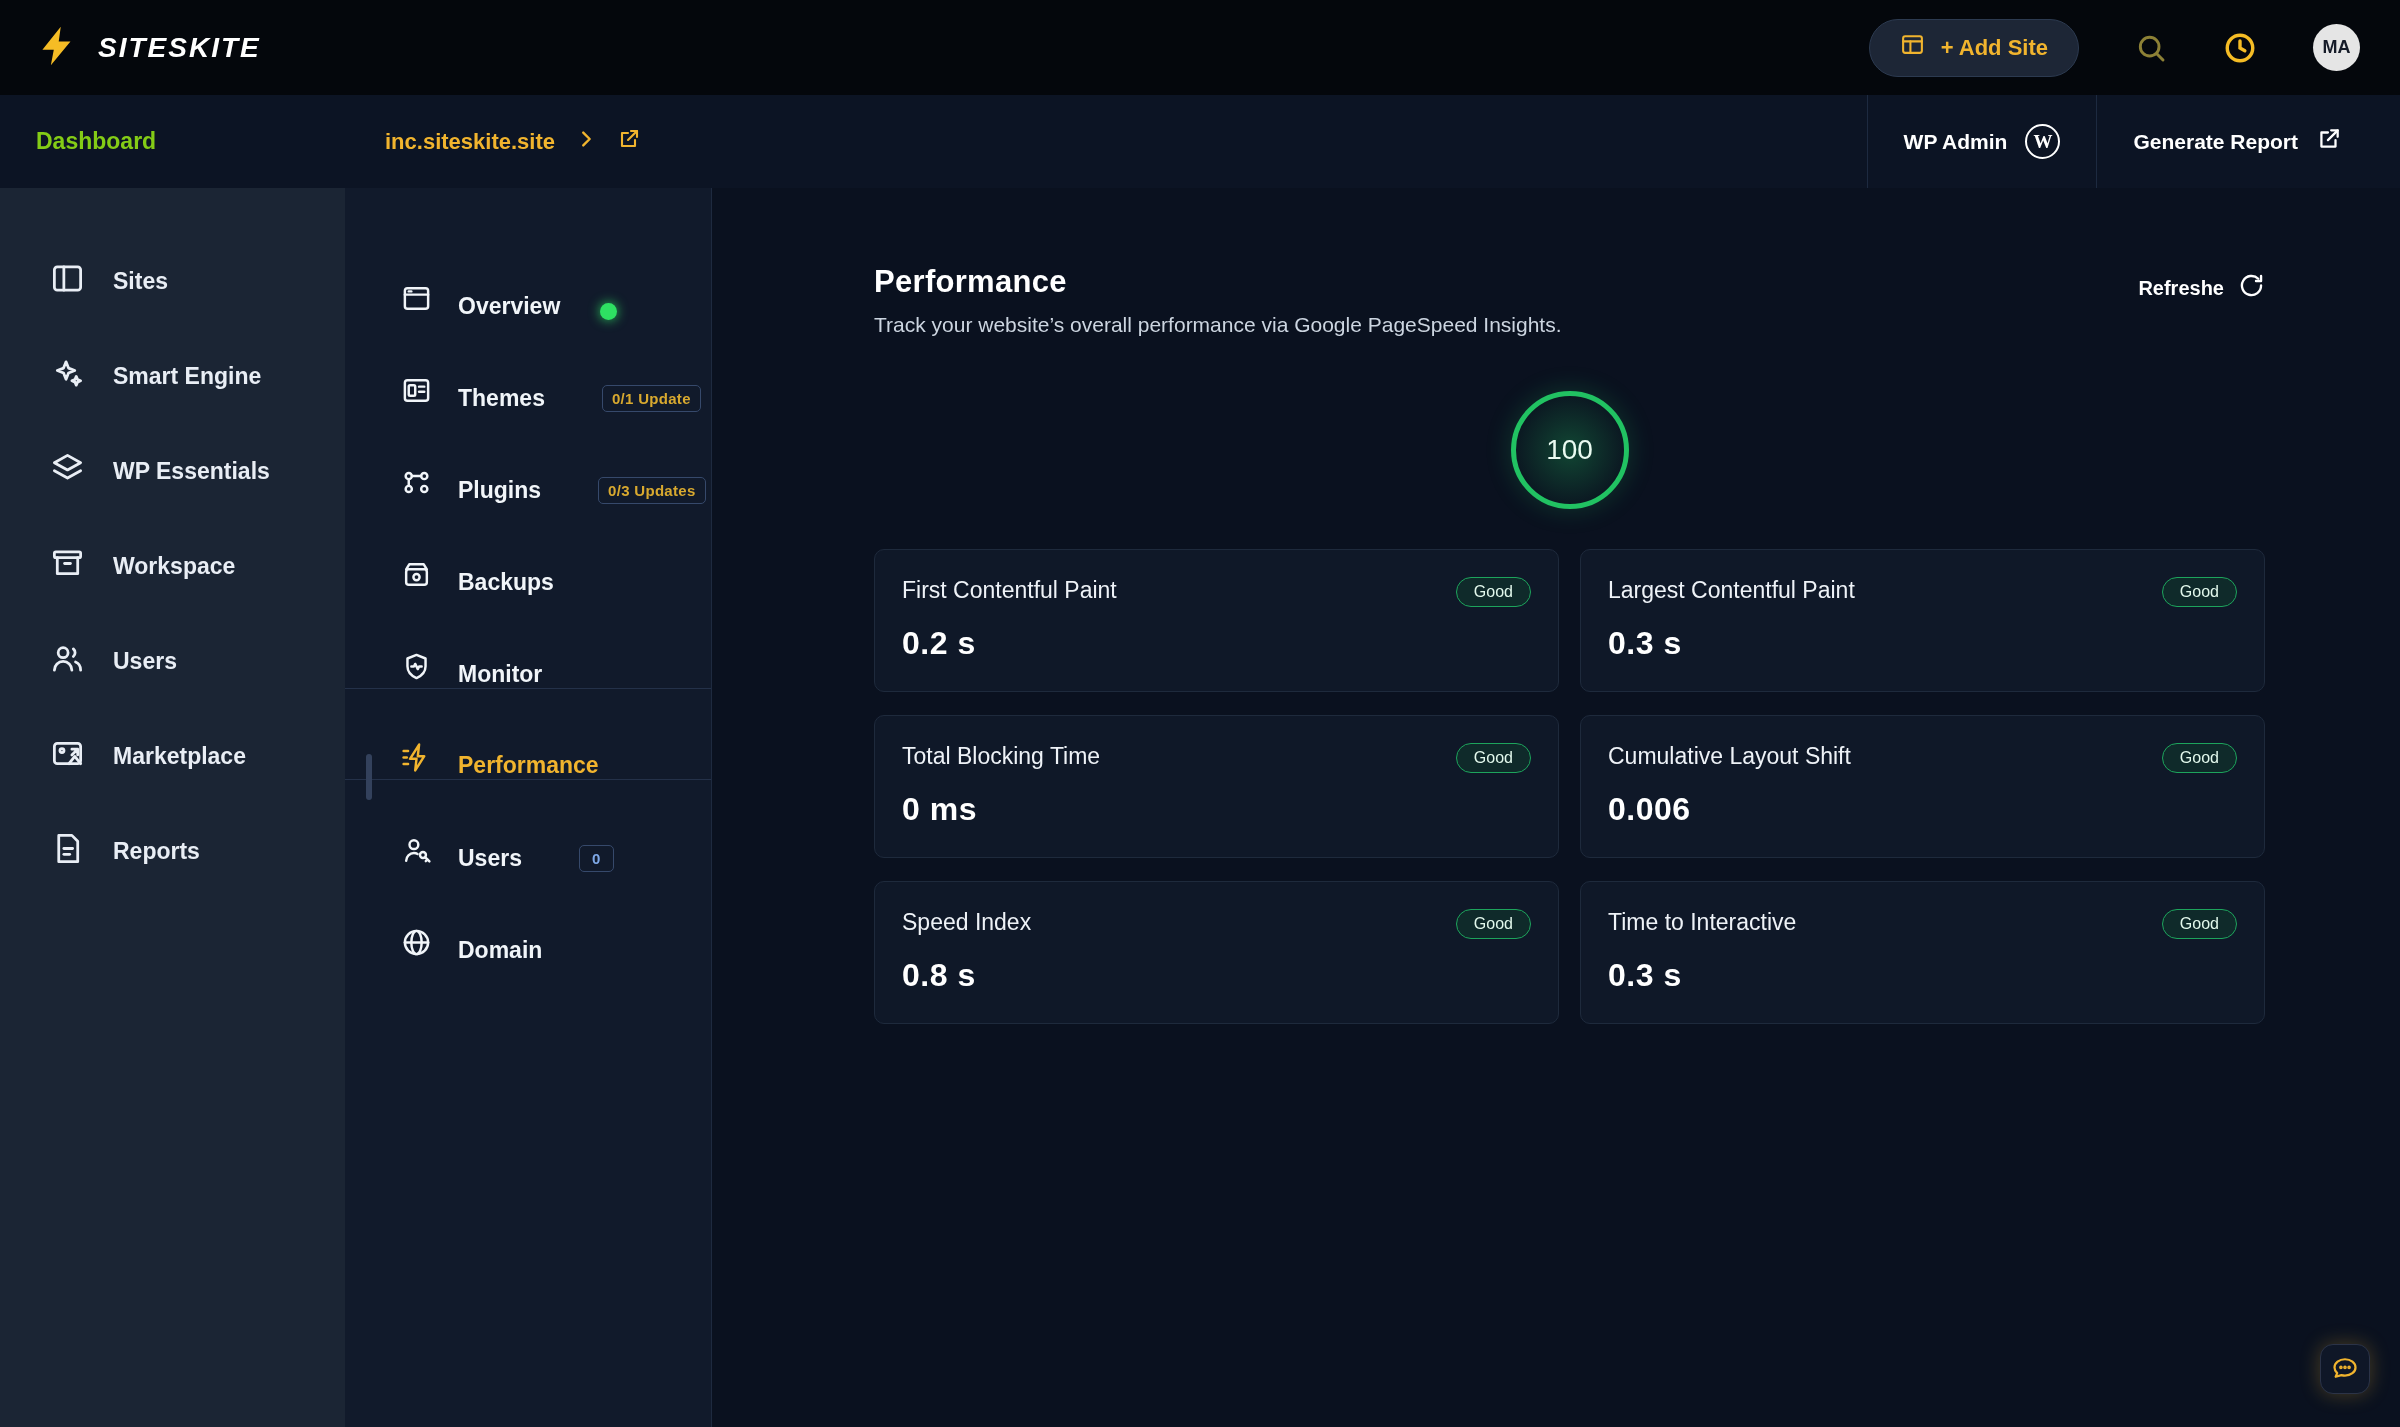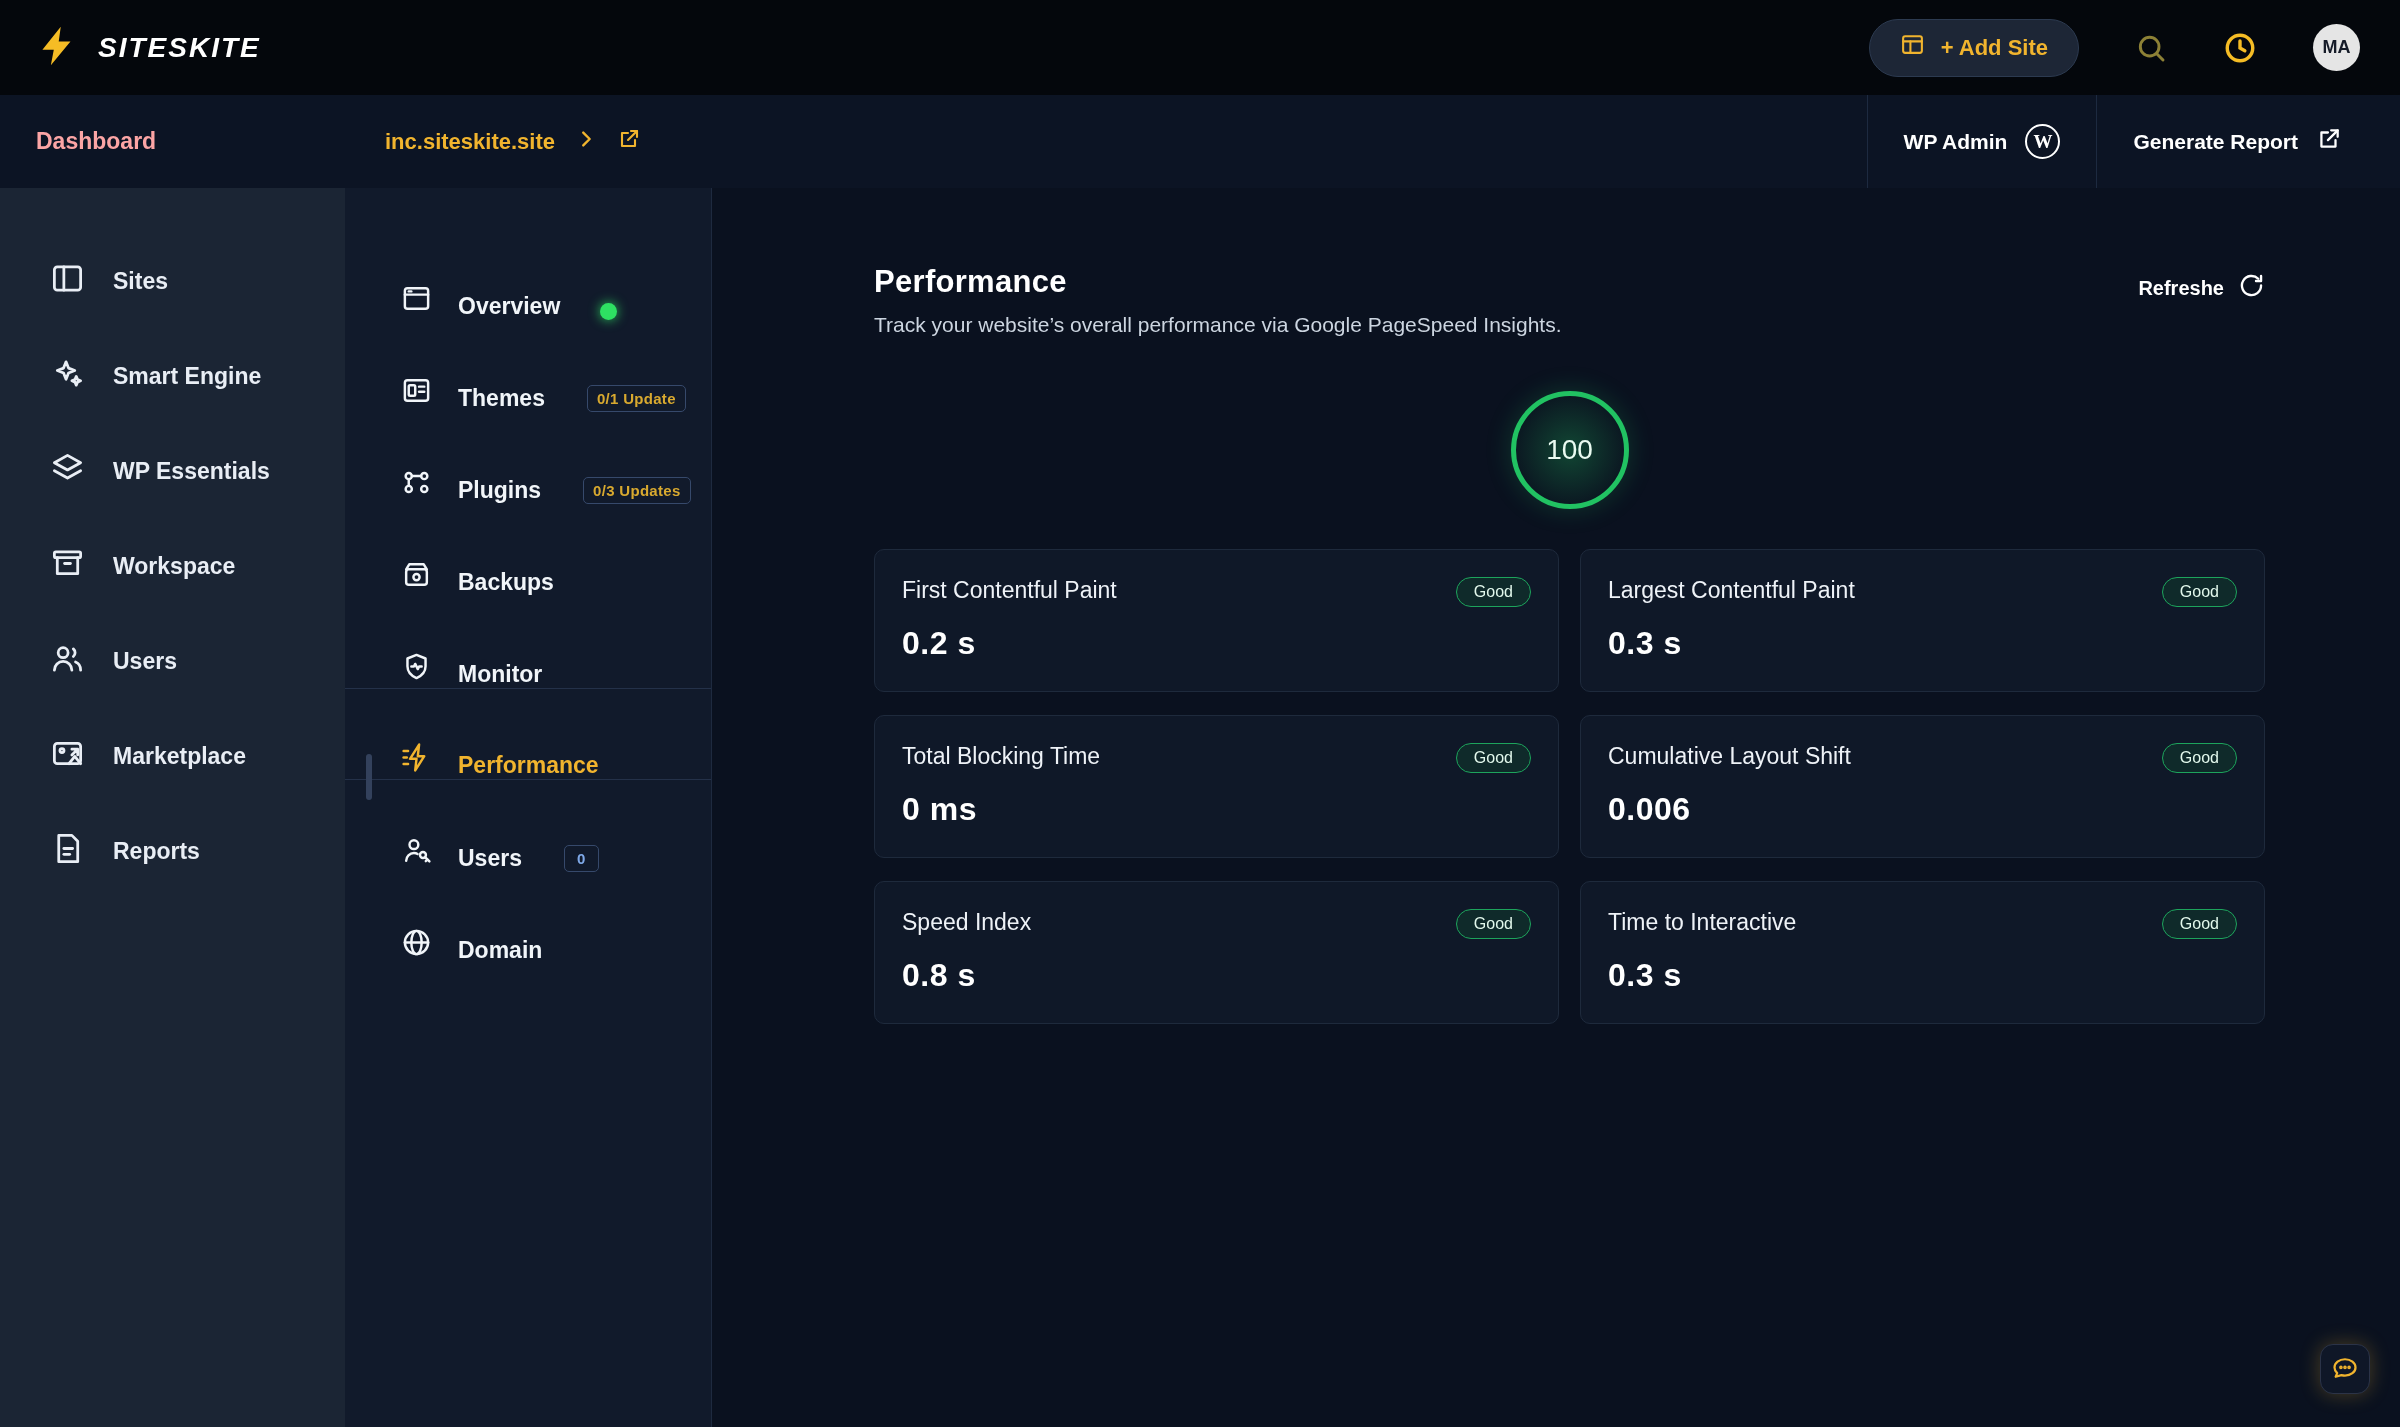--- a/index.html
+++ b/index.html
@@ -14,42 +14,42 @@
   .topbar-right { display:flex; align-items:center; gap:56px; }
   .add-site-btn { display:flex; align-items:center; gap:16px; height:58px; padding:0 30px; border-radius:30px;
     background:#1d2636; border:1px solid #2c3a50; color:#f1b42e; font-size:22px; font-weight:bold; cursor:pointer; font-family:inherit; }
   .top-icon { display:flex; align-items:center; justify-content:center; cursor:pointer; }
   .icon-search { color:#8d8136; }
   .icon-clock { color:#f5bc25; }
   .avatar { width:47px; height:47px; border-radius:50%; background:#e5e5e5; color:#151b28; display:flex; align-items:center; justify-content:center; font-weight:bold; font-size:18px; cursor:pointer; }
 
   
   .subheader { height:93px; background:#0c1424; display:flex; align-items:center; }
-  .subheader-section { width:345px; padding-left:36px; color:#fca5a5; font-weight:bold; font-size:23px; flex-shrink:0; }
+  .subheader-section { width:345px; padding-left:36px; color:#84cc16; font-weight:bold; font-size:23px; flex-shrink:0; }
   .site-switcher { display:flex; align-items:center; gap:20px; padding-left:40px; color:#f1b42e; font-size:22px; font-weight:bold; flex:1; cursor:pointer; }
   .subheader-actions { display:flex; align-items:stretch; height:100%; }
   .subheader-btn { display:flex; align-items:center; gap:18px; padding:0 36px; border-left:1px solid #1d2a40; color:#ffffff; font-weight:bold; font-size:21px; cursor:pointer; }
   .subheader-btn.last { padding-right:58px; }
   .wp-logo { width:35px; height:35px; border:2px solid #ffffff; border-radius:50%; display:flex; align-items:center; justify-content:center; font-size:19px; font-weight:bold; color:#ffffff; font-family:"Liberation Serif", serif; }
 
   
   .body { display:flex; height:1239px; }
 
   
   .sidebar { width:345px; background:#1b2534; padding-top:46px; flex-shrink:0; }
   .sidebar-item { height:95px; display:flex; align-items:center; gap:28px; padding-left:50px; color:#e9eef5; font-size:23px; font-weight:bold; cursor:pointer; }
   .sidebar-item svg { width:35px; height:35px; flex-shrink:0; }
 
   
   .site-nav { width:367px; background:#111a2b; border-right:1px solid #1e2a3f; padding-top:40px; flex-shrink:0; position:relative; }
   .site-nav-item { height:92px; display:flex; align-items:flex-end; gap:26px; padding-left:56px; color:#f1f5f9; font-size:23px; font-weight:bold; cursor:pointer; }
   .site-nav-item svg { width:31px; height:31px; flex-shrink:0; }
   .site-nav-item.active { color:#f1b42e; border-top:1px solid #243149; border-bottom:1px solid #243149; }
   .status-dot { width:17px; height:17px; border-radius:50%; background:#2ee062; box-shadow:0 0 12px rgba(46,224,98,.9); margin-left:14px; }
-  .nav-badge { font-size:15px; font-weight:bold; color:#d8a92f; border:1px solid #36496b; border-radius:5px; padding:4px 9px; margin-left:16px; letter-spacing:.3px; }
+  .nav-badge { font-size:15px; font-weight:bold; color:#d8a92f; border:1px solid #36496b; border-radius:5px; padding:4px 9px; margin-left:31px; letter-spacing:.3px; }
   .nav-badge.blue { color:#7fa9e8; padding:4px 12px; }
   .scroll-thumb { position:absolute; left:21px; top:566px; width:6px; height:46px; border-radius:3px; background:#33415c; cursor:pointer; }
 
   
   .content { flex:1; padding:76px 135px 0 162px; position:relative; background:#0a111f; }
   .content-header { display:flex; justify-content:space-between; align-items:flex-start; }
   .page-title { color:#ffffff; font-size:31px; font-weight:bold; letter-spacing:.3px; }
   .page-subtitle { color:#ccd5e0; font-size:21px; margin-top:13px; }
   .refresh-btn { display:flex; align-items:center; gap:14px; color:#ffffff; font-size:20px; font-weight:bold; background:none; border:none; margin-top:8px; cursor:pointer; font-family:inherit; }
 

